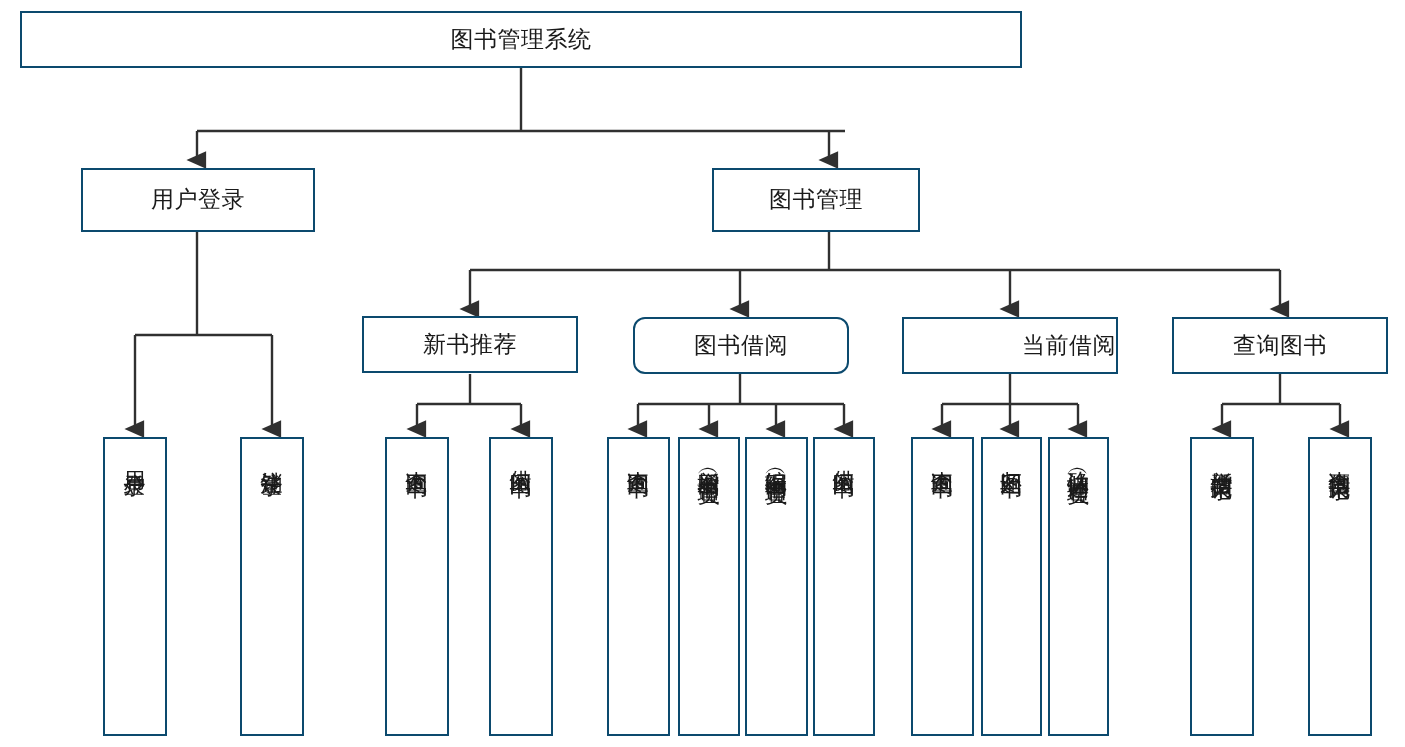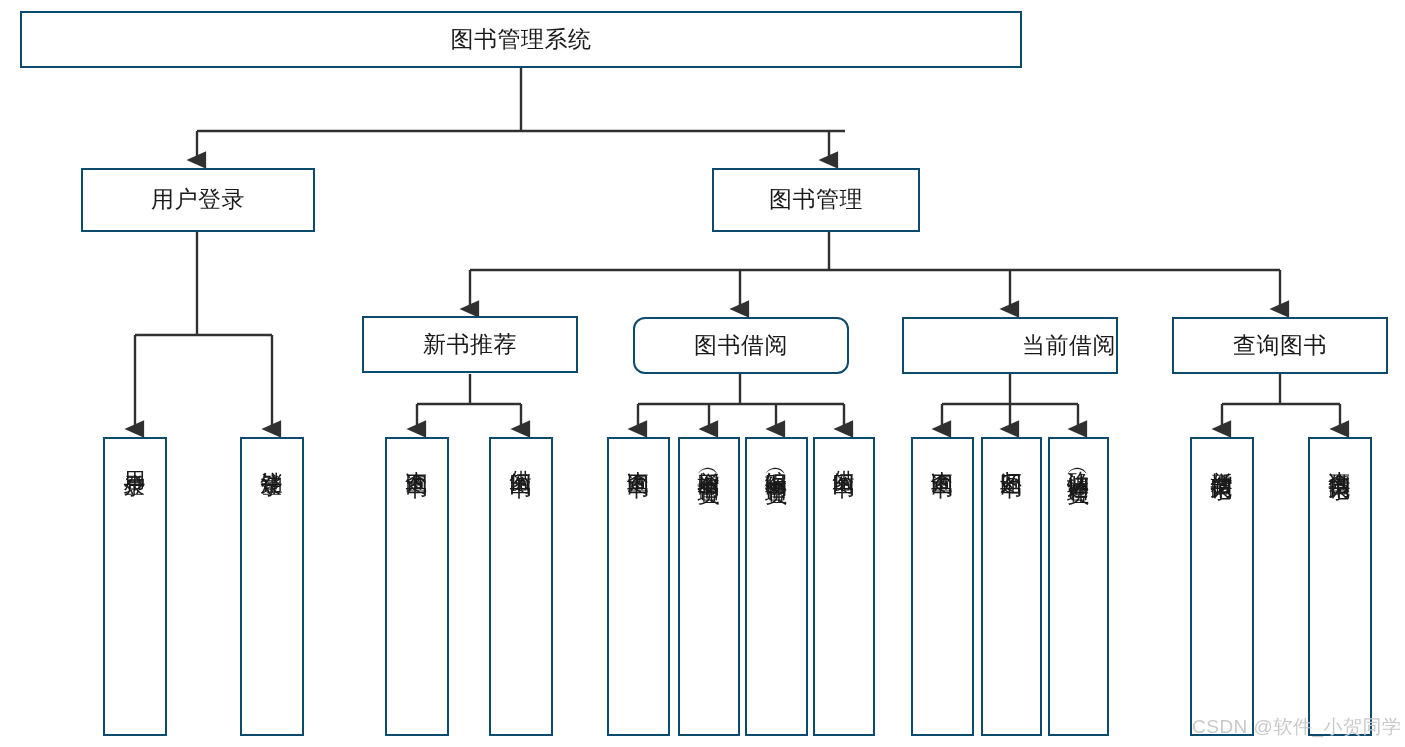--- a/index.html
+++ b/index.html
@@ -191,15 +191,14 @@
     <span class="node-label">确认归还（管理员）</span>
   </div>
 
   <div class="node vertical" style="left:1190px; top:437px; width:64px; height:299px;">
     <span class="node-label">新增借阅记录</span>
   </div>
   <div class="node vertical" style="left:1308px; top:437px; width:64px; height:299px;">
     <span class="node-label">查询借阅记录</span>
   </div>
 
-  <div id="watermark">CSDN @软件_小贺同学</div>
 
 </div>
 
 </body></html>

